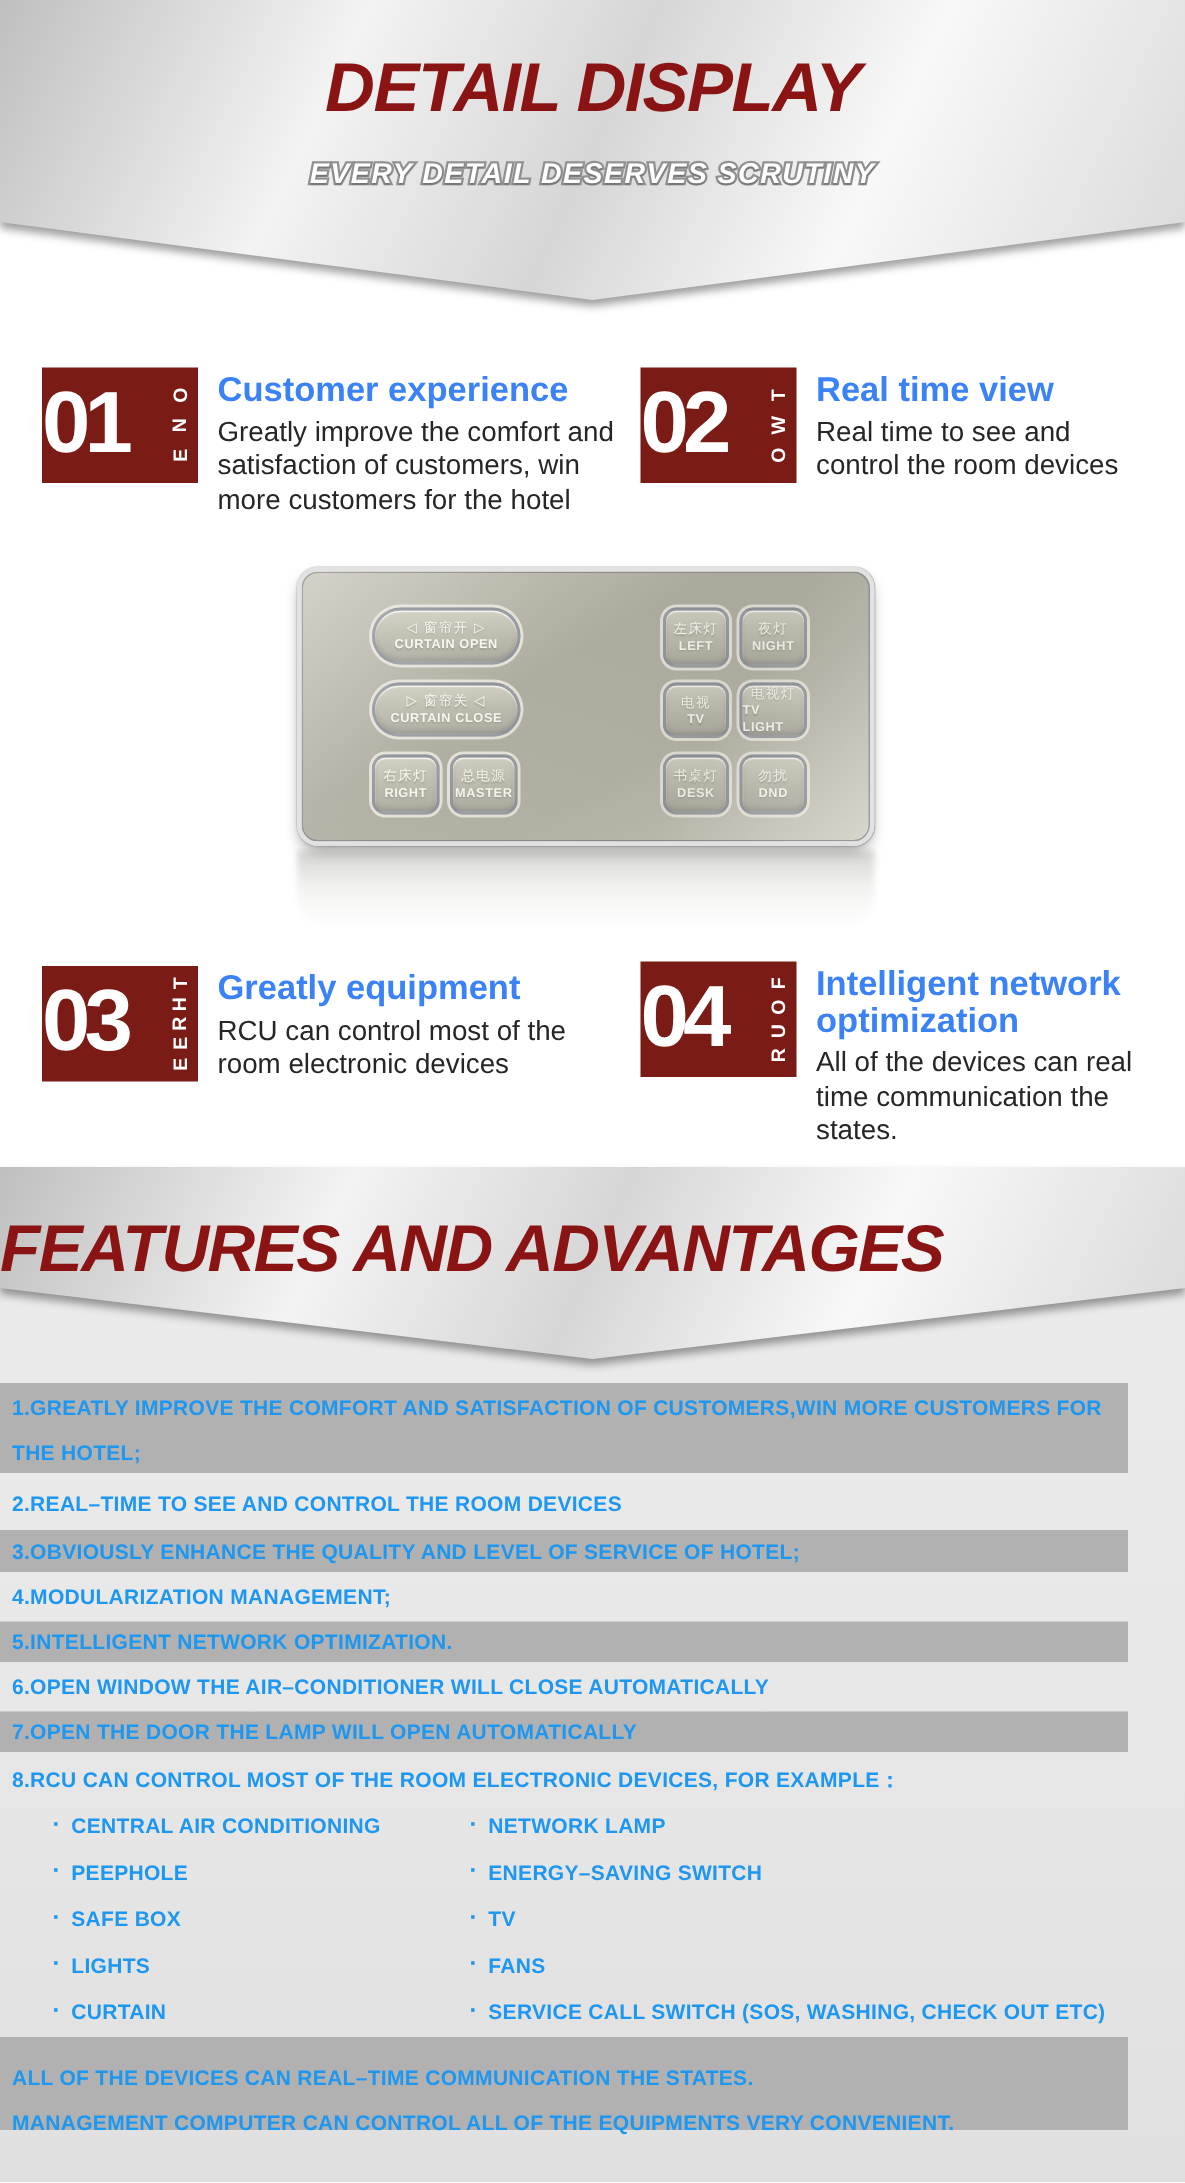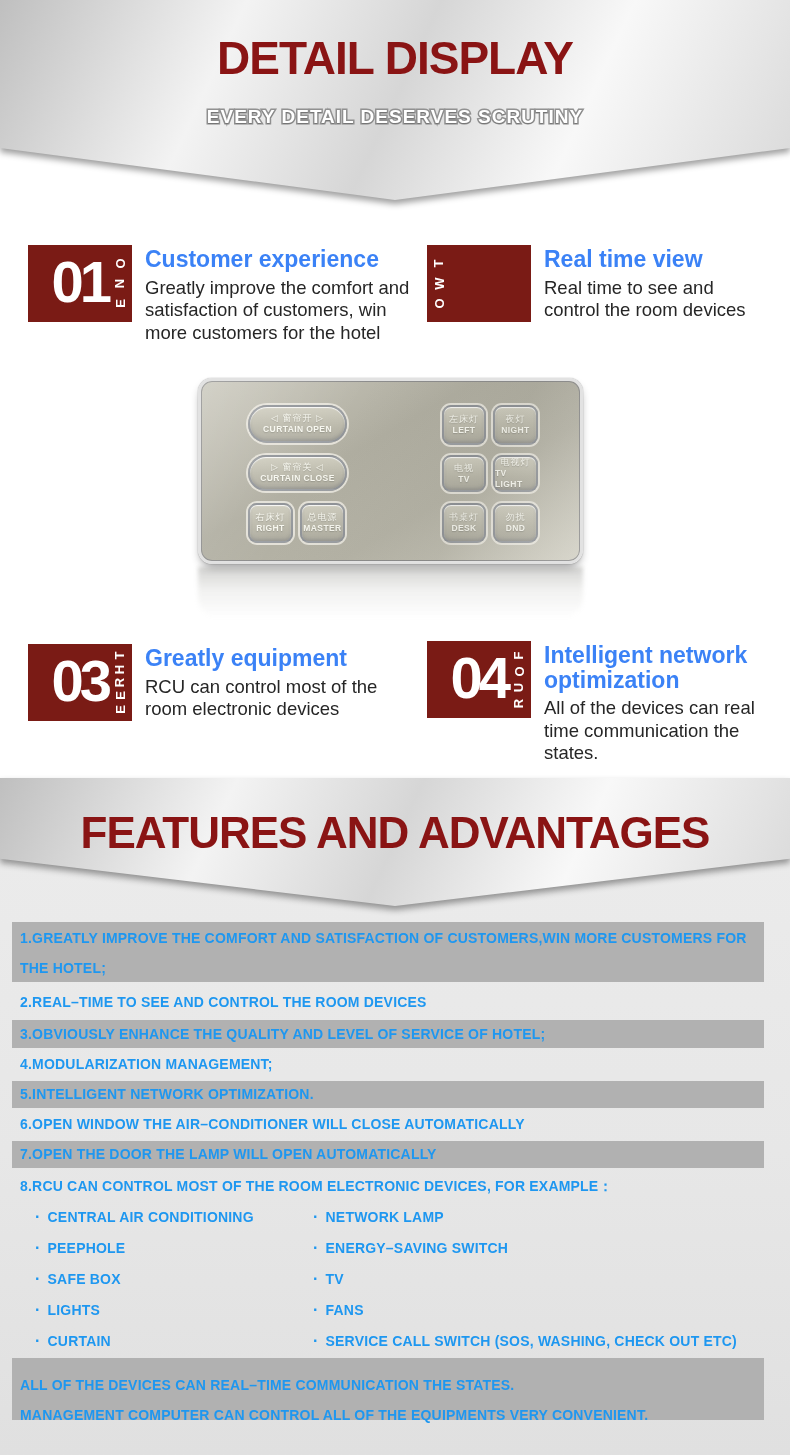--- a/index.html
+++ b/index.html
@@ -2,38 +2,38 @@
 <html><head>
 <meta charset="utf-8">
 <style>
   html,body{margin:0;padding:0;}
   body{font-family:"Liberation Sans","DejaVu Sans",sans-serif;background:#fff;}
   .page{position:relative;width:790px;height:1455px;overflow:hidden;background:#fff;margin:0 auto;}
 
   
   .banner-wrap{position:absolute;left:0;width:790px;filter:drop-shadow(0 4px 3px rgba(0,0,0,.38));}
   .banner{width:100%;height:100%;
-    background:linear-gradient(115deg,#bfbfbf 0%,#f3f3f3 28%,#d6d6d6 50%,#f8f8f8 72%,#d9d9d9 100%);}
+    background:linear-gradient(115deg,#bfbfbf 0%,#f3f3f3 28%,#d6d6d6 50%,#f8f8f8 72%,#d9d9d9 100%);font-style:italic;}
   .banner-wrap.top{top:0;height:200px;}
   .banner-wrap.top .banner{clip-path:polygon(0 0,100% 0,100% 74%,50% 100%,0 74%);}
   .banner-wrap.feat{top:778px;height:128px;}
   .banner-wrap.feat .banner{clip-path:polygon(0 0,100% 0,100% 63%,50% 100%,0 63%);}
 
   .banner-title{position:absolute;top:31px;left:0;width:100%;text-align:center;
     font-size:46px;font-weight:bold;color:#8a1414;letter-spacing:-1px;}
   .banner-subtitle{position:absolute;top:106px;left:0;width:100%;text-align:center;
     font-size:19px;font-weight:bold;color:#fff;letter-spacing:1px;
     -webkit-text-stroke:3px #919191;paint-order:stroke fill;text-shadow:0 1px 1px rgba(0,0,0,.2);}
-  .banner-title2{position:absolute;top:30px;left:0;width:100%;text-align:center;
+  .banner-title2{position:absolute;top:30px;left:0;width:100%;
     font-size:44px;font-weight:bold;color:#8a1414;letter-spacing:-1px;}
 
   
   .feature{position:absolute;display:flex;gap:13px;}
   .numbox{width:104px;height:77px;background:#7a1b15;display:flex;flex:none;}
-  .num{flex:1;text-align:right;color:#fff;font-weight:bold;font-size:58px;line-height:74px;letter-spacing:-4px;}
+  .num{flex:1;text-align:left;color:#fff;font-weight:bold;font-size:58px;line-height:74px;letter-spacing:-4px;}
   .word{width:24px;display:flex;flex-direction:column;justify-content:space-evenly;align-items:center;padding:5px 0;}
   .vletter{display:block;transform:rotate(-90deg);color:#fff;font-weight:bold;font-size:13px;line-height:1;}
   .ftext{padding-top:2px;}
   .ftitle{font-size:23px;font-weight:bold;color:#3b82f6;line-height:1.07;margin-bottom:5px;}
   .fdesc{font-size:18.5px;color:#262626;line-height:1.22;}
   .f1{left:28px;top:245px;} .f1 .ftext{width:272px;}
   .f2{left:427px;top:245px;} .f2 .ftext{width:228px;}
   .f3{left:28px;top:644px;} .f3 .ftext{width:258px;}
   .f4{left:427px;top:641px;} .f4 .ftext{width:212px;}
 
@@ -63,21 +63,21 @@
   .pb8{left:292px;top:74px;width:45px;height:37px;}
   .pb9{left:241px;top:122px;width:44px;height:40px;}
   .pb10{left:292px;top:122px;width:45px;height:40px;}
   .panel-reflection{position:absolute;left:198px;top:567px;width:385px;height:52px;border-radius:0 0 22px 22px;
     background:linear-gradient(180deg,rgba(110,110,104,.30) 0%,rgba(160,160,152,.14) 45%,rgba(255,255,255,0) 100%);
     filter:blur(2px);}
 
   
   .lower-bg{position:absolute;left:0;top:778px;width:790px;height:677px;
     background:linear-gradient(180deg,#ececec 0%,#e7e7e7 55%,#e0e0e0 100%);}
-  .adv{position:absolute;left:12px;width:752px;box-sizing:border-box;padding:0 8px;
+  .adv{position:absolute;left:0;width:752px;box-sizing:border-box;padding:0 8px;
     color:#1e97f0;font-weight:bold;font-size:14px;letter-spacing:.2px;}
   .adv.bar{background:#b1b1b1;}
   .bullet{position:absolute;display:flex;gap:7px;color:#1e97f0;font-weight:bold;font-size:14px;line-height:24px;letter-spacing:.2px;}
   .bdot{font-size:16px;}
 </style>
 </head>
 <body>
 
 <div class="page">
 
@@ -98,20 +98,21 @@
         </span>
     </div>
     <div class="ftext">
       <div class="ftitle">Customer experience</div>
       <div class="fdesc">Greatly improve the comfort and satisfaction of customers, win more customers for the hotel</div>
     </div>
   </div>
 
   <div class="feature f2">
     <div class="numbox">
+      <span class="num">02</span>
       <span class="word">
           <span class="vletter">T</span>
           <span class="vletter">W</span>
           <span class="vletter">O</span>
         </span>
     </div>
     <div class="ftext">
       <div class="ftitle">Real time view</div>
       <div class="fdesc">Real time to see and control the room devices</div>
     </div>

